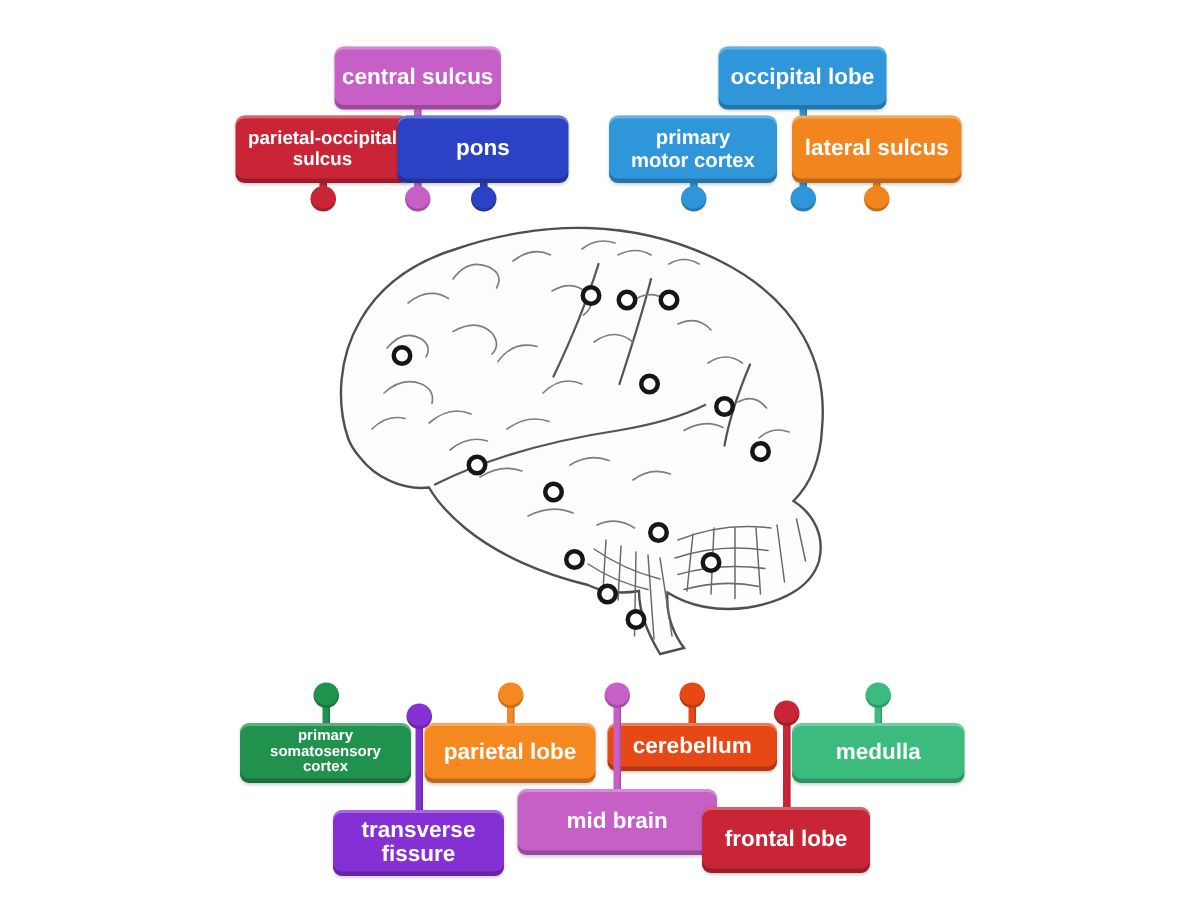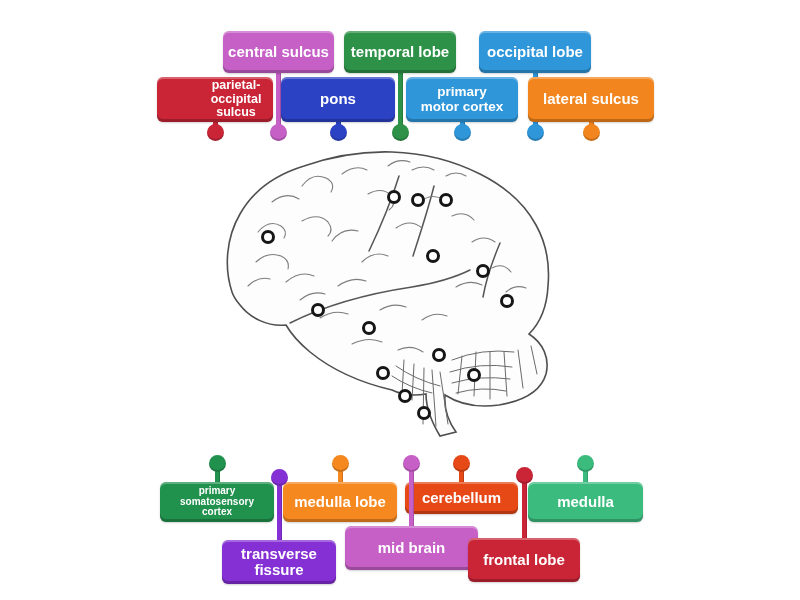--- a/index.html
+++ b/index.html
@@ -21,21 +21,21 @@
   .tag{position:absolute;}
   .chip{
     position:absolute;inset:0;border-radius:6px;background:var(--c,#999);
     display:flex;align-items:center;justify-content:center;text-align:center;
     color:#ffffff;font-weight:700;font-size:15px;line-height:1.08;
     white-space:pre-line;padding:2px 4px;box-sizing:border-box;
     box-shadow:inset 0 2px 0 rgba(255,255,255,.28), inset 0 -3px 0 rgba(0,0,0,.22), 0 1px 2px rgba(0,0,0,.18);
     cursor:grab;
   }
   .chip.fs13{font-size:13.5px;}
-  .chip.fs12{font-size:12.5px;padding-left:46px;}
+  .chip.fs12{font-size:12.5px;}
   .chip.fs10{font-size:10px;}
   .stem{
     position:absolute;left:calc(50% - 2.5px);width:5px;background:var(--c,#999);
     box-shadow:inset -1px 0 0 rgba(0,0,0,.15);
   }
   .dot{
     position:absolute;left:calc(50% - 8.5px);width:17px;height:17px;border-radius:50%;
     background:var(--c,#999);box-shadow:inset 0 -2px 0 rgba(0,0,0,.18);
   }
   
@@ -138,65 +138,60 @@
   <div class="marker" style="left: 383px; top: 373px;"></div>
   <div class="marker" style="left: 474px; top: 375px;"></div>
   <div class="marker" style="left: 405px; top: 396px;"></div>
   <div class="marker" style="left: 424px; top: 413px;"></div>
 
   <div class="tag t1" style="left: 223px; top: 31px; width: 111px; height: 42px; border-radius: 16px; --c: #c65fc6;">
     <div class="stem"></div>
     <div class="dot"></div>
     <div class="chip">central sulcus</div>
   </div>
-  <div class="tag t1" style="left: 344px; top: 31px; width: 112px; height: 42px; --c: #2d9147;">
-    <div class="stem"></div>
-    <div class="dot"></div>
-    <div class="chip">temporal lobe</div>
-  </div>
   <div class="tag t1" style="left: 467px; top: 31px; width: 112px; height: 42px; margin-left: 12px; --c: #2f96d9;">
     <div class="stem"></div>
     <div class="dot"></div>
     <div class="chip">occipital lobe</div>
   </div>
 
   <div class="tag t2" style="left: 157px; top: 77px; width: 116px; height: 45px; --c: #c92537;">
     <div class="stem"></div>
     <div class="dot"></div>
     <div class="chip fs12">parietal-occipital
 sulcus</div>
   </div>
-  <div class="tag t2" style="left: 281px; top: 77px; width: 114px; height: 45px; --c: #2c42c4;">
+  <div class="tag t2" style="left: 265px; top: 77px; width: 114px; height: 45px; --c: #2c42c4;">
     <div class="stem"></div>
     <div class="dot"></div>
     <div class="chip">pons</div>
   </div>
   <div class="tag t2" style="left: 406px; top: 77px; width: 112px; height: 45px; --c: #2f96d9;">
     <div class="stem"></div>
     <div class="dot"></div>
     <div class="chip fs13">primary
 motor cortex</div>
   </div>
-  <div class="tag t2" style="left: 528px; top: 77px; width: 126px; height: 45px; --c: #f2851e;">
+  <div class="tag t2" style="left: 528px; top: 77px; width: 113px; height: 45px; --c: #f2851e;">
     <div class="stem"></div>
     <div class="dot"></div>
     <div class="chip">lateral sulcus</div>
   </div>
 
   <div class="tag b1" style="left: 160px; top: 482px; width: 114px; height: 40px; --c: #21914e;">
     <div class="stem"></div>
     <div class="dot"></div>
     <div class="chip fs10">primary
 somatosensory
 cortex</div>
   </div>
   <div class="tag b1" style="left: 283px; top: 482px; width: 114px; height: 40px; --c: #f5881f;">
     <div class="stem"></div>
     <div class="dot"></div>
-    <div class="chip">medulla lobe</div>
+    <div class="chip">parietal lobe</div>
   </div>
   <div class="tag b1" style="left: 405px; top: 482px; width: 113px; height: 32px; --c: #e64816;">
     <div class="stem"></div>
     <div class="dot"></div>
     <div class="chip">cerebellum</div>
   </div>
   <div class="tag b1" style="left: 528px; top: 482px; width: 115px; height: 40px; --c: #3bbc7e;">
     <div class="stem"></div>
     <div class="dot"></div>
     <div class="chip">medulla</div>

